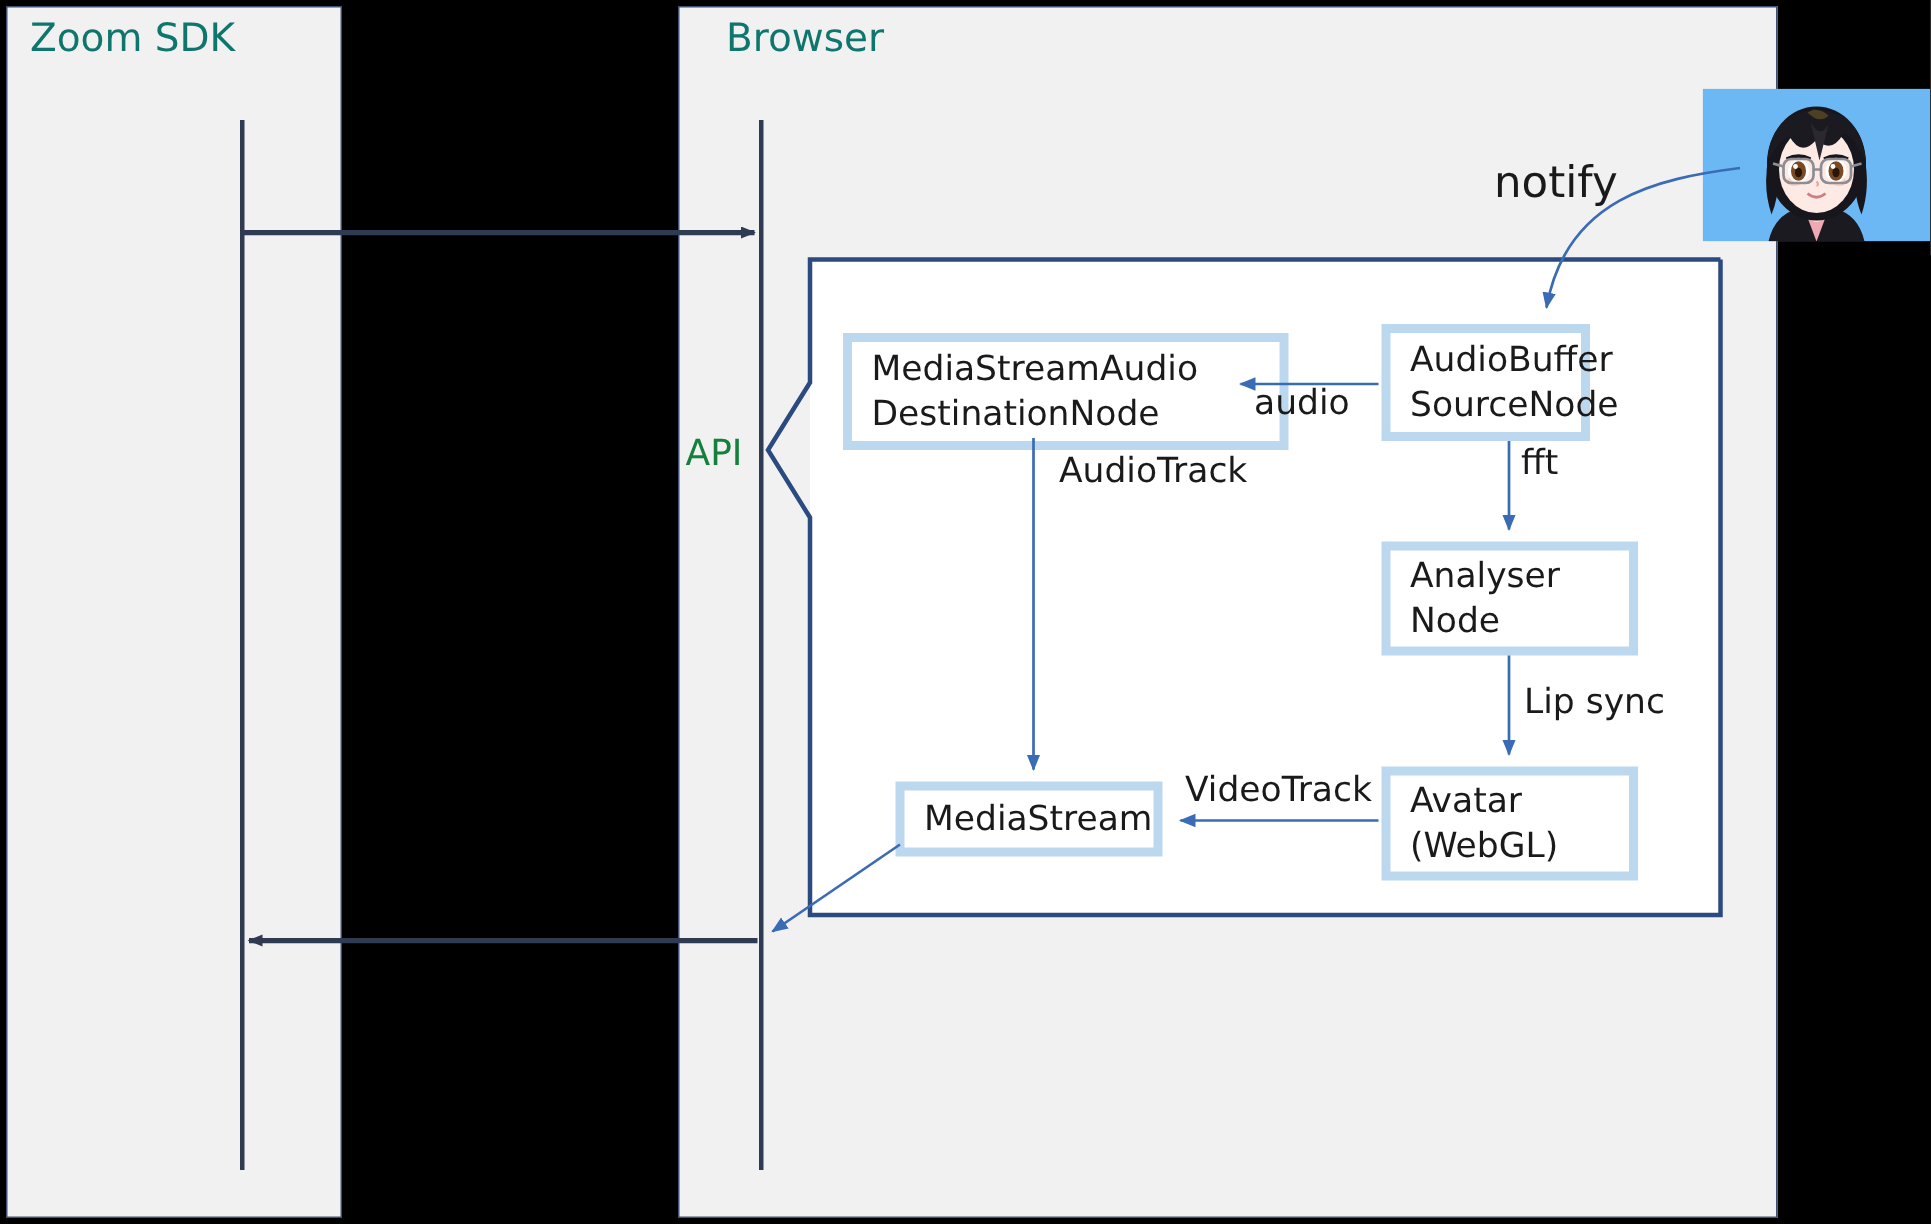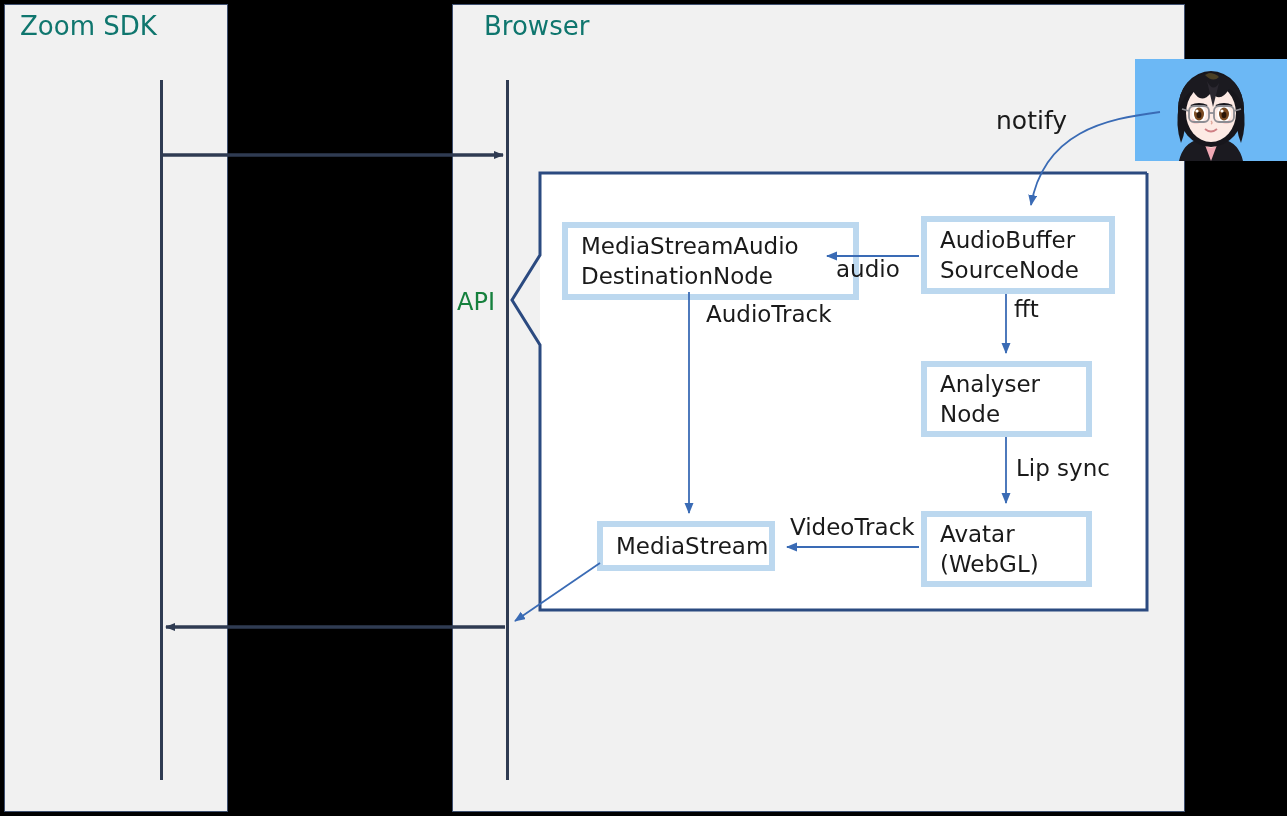--- a/index.html
+++ b/index.html
@@ -142,40 +142,40 @@
       <path d="M76 62 q2 2 0 3" stroke="#e0a89c" stroke-width="1.4" fill="none"></path>
       <path d="M70 70 q6 5 12 0" stroke="#cf7f84" stroke-width="1.8" fill="none"></path>
     </svg>
   </div>
 
   <div class="node-box" style="left:562px; top:222px; width:297px; height:78px;">
     <span class="node-label">MediaStreamAudio
 DestinationNode</span>
   </div>
 
-  <div class="node-box" style="left:921px; top:216px; width:194px; height:78px;">
+  <div class="node-box" style="left:921px; top:216px; width:139px; height:78px;">
     <span class="node-label">AudioBuffer
 SourceNode</span>
   </div>
 
   <div class="node-box" style="left:921px; top:361px; width:171px; height:76px;">
     <span class="node-label">Analyser
 Node</span>
   </div>
 
   <div class="node-box" style="left:921px; top:511px; width:171px; height:76px;">
     <span class="node-label">Avatar
 (WebGL)</span>
   </div>
 
   <div class="node-box" style="left:597px; top:521px; width:178px; height:50px;">
     <span class="node-label">MediaStream</span>
   </div>
 
-  <div class="edge-label" style="left:996px; top:107px; font-size:25px;">notify</div>
+  <div class="edge-label" style="left:996px; top:107px; font-size:29px;">notify</div>
   <div class="edge-label" style="left:836px; top:223px;margin-top:32px;">audio</div>
   <div class="edge-label" style="left:1014px; top:295px;">fft</div>
   <div class="edge-label" style="left:1016px; top:454px;">Lip sync</div>
   <div class="edge-label" style="left:706px; top:300px;">AudioTrack</div>
   <div class="edge-label" style="left:790px; top:513px;text-align:right;">VideoTrack</div>
 
   <svg class="overlay">
     <defs>
       <marker id="arrow-dark" markerWidth="11" markerHeight="11" refX="9" refY="4" orient="auto" markerUnits="userSpaceOnUse">
         <path d="M0,0 L10,4 L0,8 z" fill="#2f3b52"></path>

